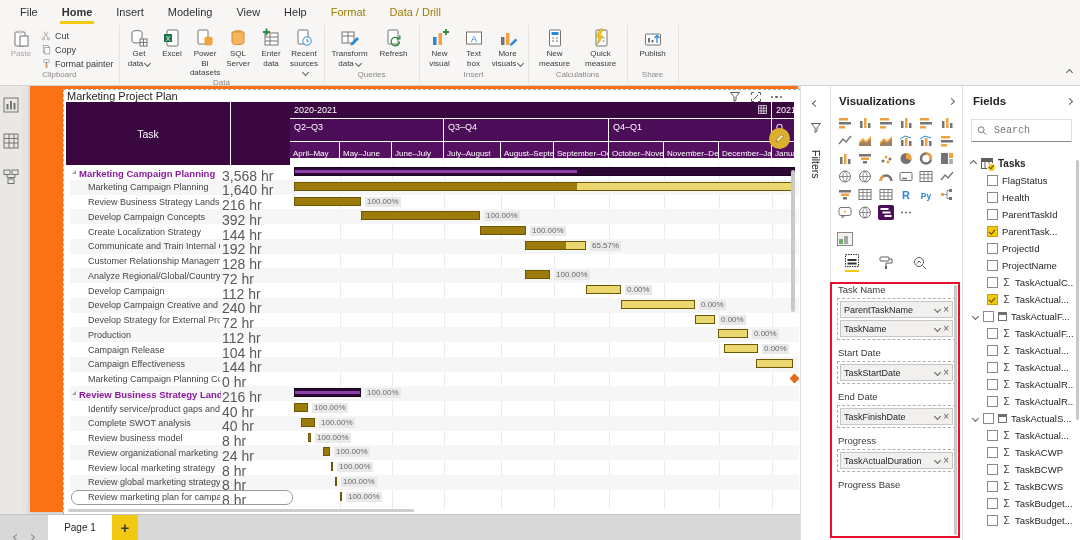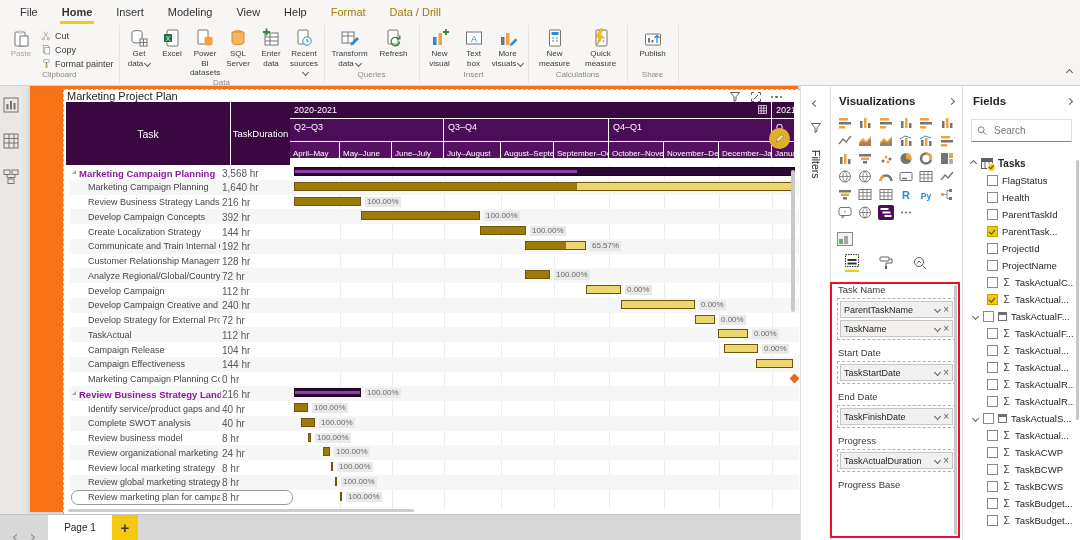--- a/index.html
+++ b/index.html
@@ -53,21 +53,21 @@
   .ycell{position:absolute;top:0;height:17px;background:#3A0741;border-right:1px solid #fff;border-bottom:1px solid #fff;color:#fff;font-size:9px;line-height:16px;padding-left:4px;box-sizing:border-box;overflow:hidden;white-space:nowrap}
   .qcell{position:absolute;top:17px;height:23px;background:#4C0D58;border-right:1px solid #fff;border-bottom:1px solid #fff;color:#fff;font-size:9px;padding:3px 0 0 4px;box-sizing:border-box;overflow:hidden;white-space:nowrap}
   .mcell{position:absolute;top:40px;height:23px;background:#561062;border-right:1px solid #fff;color:#fff;font-size:8px;line-height:23px;padding-left:3px;box-sizing:border-box;overflow:hidden;white-space:nowrap}
   .grid-ico{position:absolute;top:3px;right:28px;z-index:3}
   .rows{position:absolute;left:6px;top:75px;width:729px;height:344px;overflow:hidden;z-index:1}
   .grow{position:relative;height:14.75px}
   .grow.alt{background:#f6f6f6}
   .tname{position:absolute;left:18px;top:2.5px;font-size:9px;color:#454545;white-space:nowrap;max-width:132px;overflow:hidden;z-index:2}
   .grow.parent .tname{left:9px;font-size:9.5px;font-weight:bold;color:#8B1A9E;max-width:142px}
   .pmark{position:absolute;left:2px;top:5px;width:0;height:0;border-left:4px solid transparent;border-bottom:4px solid #a6a4a2;z-index:2}
-  .tdur{position:absolute;left:152px;top:2.5px;font-size:10px;color:#595959;z-index:2;white-space:nowrap}
+  .tdur{position:absolute;left:152px;top:2.5px;font-size:14px;color:#595959;z-index:2;white-space:nowrap}
   .tl{position:absolute;left:224px;top:0;width:505px;height:100%}
   .gridlines{position:absolute;left:226px;top:75px;width:505px;height:344px;z-index:0;pointer-events:none}
   .gl{position:absolute;top:0;bottom:0;width:1px;background:#ececec}
   .bar{position:absolute;top:2px;height:9px;box-sizing:border-box;z-index:2}
   .bar.gold{background:#EBD76F;border:1px solid #6E5607}
   .bar.gold .fill{height:100%;background:#9C7B0B}
   .bar.purple{background:#2B0733;border:1px solid #1a041f}
   .bar.purple .fill{height:3px;margin-top:1.5px;background:#8E3FA8}
   .pct{position:absolute;top:2px;height:10px;line-height:10px;font-size:8px;color:#6b6b6b;background:#e9e9e9;padding:0 2px;z-index:2;white-space:nowrap}
   .mstone{position:absolute;top:3px;width:7px;height:7px;background:#E8661A;transform:rotate(45deg);z-index:2}
@@ -95,21 +95,21 @@
   .well-box{border:1px dashed #b3b0ad;padding:2px;display:flex;flex-direction:column;gap:2px;background:#fff}
   .chip{height:15px;background:#f1f0ef;border:1px solid #c8c6c4;display:flex;align-items:center;font-size:9px;color:#252423;padding:0 3px;gap:3px}
   .chip .cname{flex:1;white-space:nowrap;overflow:hidden}
   .chip .x{color:#605e5c;font-size:10px;line-height:10px}
   .well-empty{height:17px;border:1px dashed #b3b0ad;font-size:9.5px;color:#605e5c;display:flex;align-items:center;padding-left:4px;background:#fff}
   #viz-sb{position:absolute;right:5px;top:200px;width:3px;height:250px;background:#c8c8c8;border-radius:2px}
   #red-annot{position:absolute;left:830px;top:282px;width:130px;height:256px;border:2px solid #E8112D;z-index:60;pointer-events:none;box-sizing:border-box}
   
   #fields-pane{position:absolute;top:85px;left:962px;width:118px;bottom:0;background:#fff;border-left:1px solid #e1dfdd;padding:6px 6px 0 8px;box-sizing:border-box}
   #search{display:flex;align-items:center;gap:5px;border:1px solid #e1dfdd;border-bottom:1px solid #8a8886;height:21px;padding:0 5px;margin:4px 2px 12px 0;background:#fff}
-  #search input{border:none;outline:none;font-size:10px;width:70px;font-family:Liberation Sans, sans-serif;color:#252423;background:transparent}
+  #search input{border:none;outline:none;font-size:10px;width:70px;font-family:Liberation Mono, monospace;color:#252423;background:transparent}
   .thead{display:flex;align-items:center;gap:5px;font-size:10px;font-weight:bold;color:#252423;height:18px}
   .tbl-ico{position:relative;width:12px;height:11px}
   .badge{position:absolute;right:-3px;bottom:-3px;width:7px;height:7px;border-radius:50%;background:#F2C811;border:1px solid #fff}
   .badge:after{content:"";position:absolute;left:1.5px;top:0.5px;width:2px;height:3.5px;border-right:1px solid #5c4a00;border-bottom:1px solid #5c4a00;transform:rotate(40deg)}
   .frow{display:flex;align-items:center;gap:4px;height:17px;font-size:9.5px;color:#252423;padding-left:16px}
   .frow.expandable{padding-left:2px}
   .cb{width:9px;height:9px;border:1px solid #8a8886;background:#fff;flex:none;position:relative}
   .cb.checked{background:#F2C811;border-color:#c7a007}
   .cb.checked:after{content:"";position:absolute;left:2px;top:0.5px;width:2.5px;height:5px;border-right:1px solid #5c4a00;border-bottom:1px solid #5c4a00;transform:rotate(40deg)}
   .sigma{width:9px;font-size:10px;color:#3b3a39;text-align:center;flex:none}
@@ -407,21 +407,20 @@
               </svg>
             </span>
           <span class="dots3">
               <i></i>
               <i></i>
               <i></i>
             </span>
         </div>
         <div class="colhead">
           <div class="c1">Task</div>
-          <div class="c2">TaskDuration</div>
         </div>
         <div class="tlhead" id="tlhead">
           <span class="grid-ico">
               <svg viewBox="0 0 10 10" width="9" height="9">
                 <path d="M0.5 0.5h9v9h-9z M0.5 3.5h9 M0.5 6.5h9 M3.5 0.5v9 M6.5 0.5v9" fill="none" stroke="#fff" stroke-width="0.8"></path>
               </svg>
             </span>
         <div class="ycell" style="left:0px;width:482px">2020-2021</div>
             <div class="ycell" style="left:482px;width:23px">2021-2</div>
             <div class="qcell" style="left:0px;width:154px">Q2–Q3</div>
@@ -542,21 +541,21 @@
             </div>
             <div class="grow">
               <span class="tname">Develop Strategy for External Promotions</span>
               <span class="tdur">72 hr</span>
               <div class="tl">
                 <div class="bar gold" style="left:401px;width:20px"></div>
                 <span class="pct" style="left:425px">0.00%</span>
               </div>
             </div>
             <div class="grow alt">
-              <span class="tname">TaskActual</span>
+              <span class="tname">Production</span>
               <span class="tdur">112 hr</span>
               <div class="tl">
                 <div class="bar gold" style="left:424px;width:30px"></div>
                 <span class="pct" style="left:458px">0.00%</span>
               </div>
             </div>
             <div class="grow">
               <span class="tname">Campaign Release</span>
               <span class="tdur">104 hr</span>
               <div class="tl">

